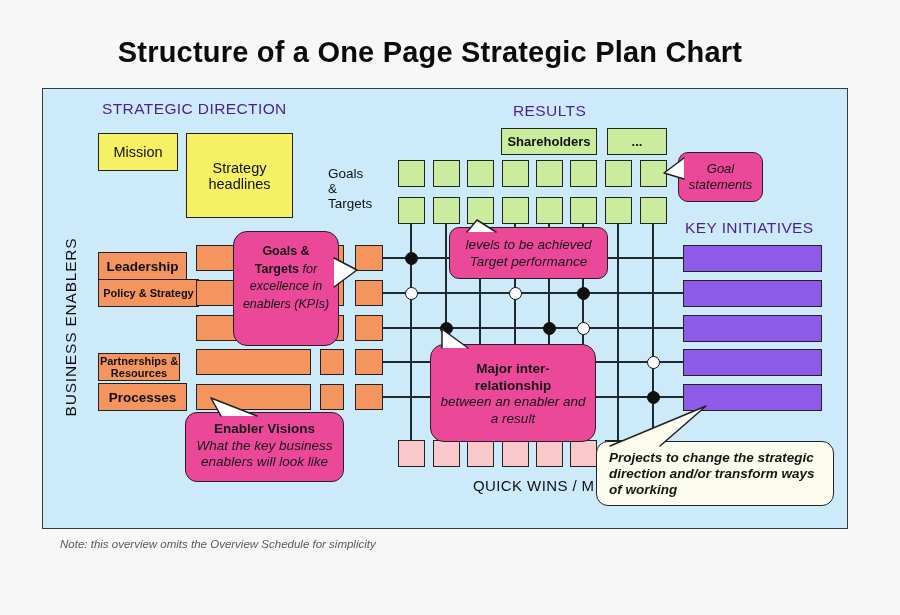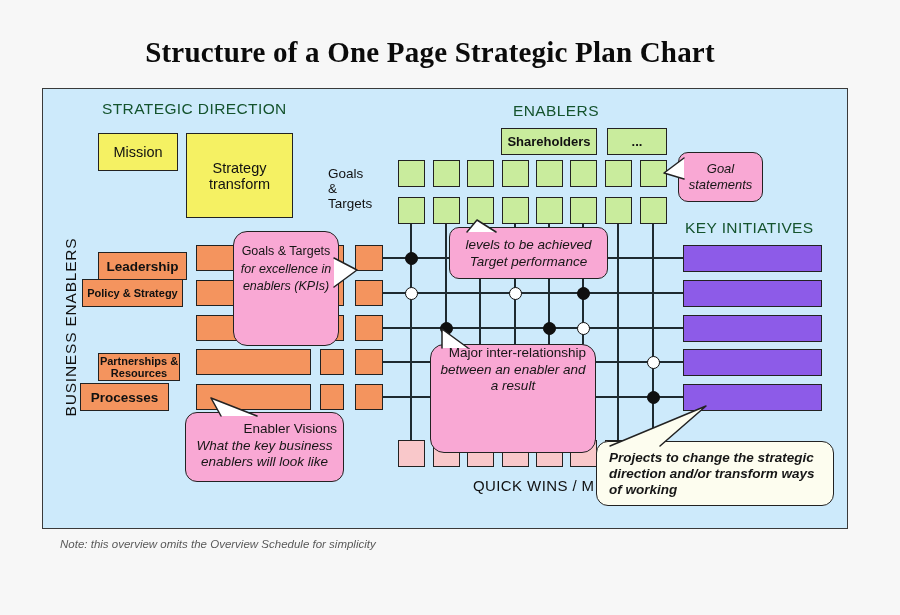--- a/index.html
+++ b/index.html
@@ -4,69 +4,69 @@
 <style>
   :root{
     --blue-panel:#CDEAFB; --yellow:#F5F163; --green:#C9EC9D; --orange:#F4945E;
     --purple:#8D5BE8; --pink:#F9C8CA; --cream:#FDFDEF; --line:#1e2a30; --border:#222;
   }
   *{margin:0;padding:0;box-sizing:border-box;}
   html,body{background:#f7f7f7;}
   body{font-family:"Liberation Sans","DejaVu Sans",sans-serif;}
   #page{position:relative;width:900px;height:615px;background:#f7f7f7;overflow:hidden;}
   .title{position:absolute;left:0;top:36px;width:860px;text-align:center;
-         font-size:29px;font-weight:700;color:#0b0b0b;letter-spacing:0.2px;font-family:Liberation Serif, serif;}
+         font-size:29px;font-weight:700;color:#0b0b0b;letter-spacing:0.2px;}
   .panel{position:absolute;left:42px;top:88px;width:806px;height:441px;
          background:var(--blue-panel);border:1.4px solid #3a3a3a;z-index:0;}
-  .hdr{position:absolute;font-size:15.5px;color:#14532d;letter-spacing:0.4px;z-index:2;}
+  .hdr{position:absolute;font-size:15.5px;color:#4c1d95;letter-spacing:0.4px;z-index:2;}
   .box{position:absolute;border:1.4px solid var(--border);display:flex;
        align-items:center;justify-content:center;text-align:center;z-index:2;color:#111;}
   .ybox{background:var(--yellow);font-size:14.5px;}
   .gbox{background:var(--green);font-size:13px;font-weight:700;}
   .obox{position:absolute;background:var(--orange);border:1.4px solid var(--border);z-index:2;}
   .elabel{display:flex;align-items:center;justify-content:center;text-align:center;
           font-weight:700;font-size:13.5px;color:#111;line-height:13px;}
   .elabel.small{font-size:11px;line-height:12px;}
   .pbox{position:absolute;background:var(--purple);border:1.4px solid var(--border);z-index:2;}
   .sq{position:absolute;width:27px;height:27px;border:1.3px solid var(--border);z-index:2;}
   .sq.green{background:var(--green);}
   .sq.pink{background:var(--pink);}
   .ln{position:absolute;background:var(--line);z-index:1;}
   .dot{position:absolute;width:13px;height:13px;border-radius:50%;z-index:3;}
   .dot.filled{background:#101010;border:1.5px solid #101010;}
   .dot.open{background:#fff;border:1.6px solid #101010;}
   .gt-label{position:absolute;left:328px;top:166px;font-size:13.5px;font-weight:400;
             line-height:15px;color:#111;z-index:2;}
   .vlabel{position:absolute;left:-21px;top:317px;width:186px;height:20px;text-align:center;
           transform:rotate(-90deg);font-size:15.5px;letter-spacing:0.8px;color:#101010;z-index:2;}
-  .callout{position:absolute;background:#f9a8d4;border:1.5px solid var(--border);
+  .callout{position:absolute;background:#ec4899;border:1.5px solid var(--border);
            text-align:center;color:#161616;z-index:10;}
-  .callout .b{font-weight:400;font-style:normal;text-align:right;}
+  .callout .b{font-weight:700;font-style:normal;}
   .callout .i{font-style:italic;}
   #tails{position:absolute;left:0;top:0;z-index:11;pointer-events:none;}
   .note{position:absolute;left:60px;top:538px;font-style:italic;font-size:11.5px;color:#595959;z-index:2;}
   .qw{position:absolute;left:473px;top:477px;font-size:15px;letter-spacing:0.4px;color:#101010;z-index:2;}
 </style>
 </head>
 <body>
 
 <div id="page">
 
   <div class="title">Structure of a One Page Strategic Plan Chart</div>
 
   <div class="panel"></div>
 
   <div class="hdr" style="left:102px;top:100px;">STRATEGIC DIRECTION</div>
-  <div class="hdr" style="left:513px;top:102px;">ENABLERS</div>
+  <div class="hdr" style="left:513px;top:102px;">RESULTS</div>
   <div class="hdr" style="left:685px;top:219px;">KEY INITIATIVES</div>
   <div class="vlabel">BUSINESS ENABLERS</div>
   <div class="qw">QUICK WINS / M</div>
 
   <div class="box ybox" style="left:98px;top:133px;width:80px;height:38px;">Mission</div>
-  <div class="box ybox" style="left:186px;top:133px;width:107px;height:85px;padding:0 10px;">Strategy transform</div>
+  <div class="box ybox" style="left:186px;top:133px;width:107px;height:85px;padding:0 10px;">Strategy headlines</div>
 
   <div class="gt-label">
     <div>Goals</div>
     <div>&amp;</div>
     <div>Targets</div>
   </div>
 
   <div class="box gbox" style="left:501px;top:128px;width:96px;height:27px;">Shareholders</div>
   <div class="box gbox" style="left:607px;top:128px;width:60px;height:27px;">...</div>
 
@@ -106,35 +106,35 @@
       <div class="sq green" style="left: 604.5px; top: 197px;"></div>
       <div class="sq pink" style="left: 604.5px; top: 440px;"></div>
       <div class="sq green" style="left: 639.5px; top: 160px;"></div>
       <div class="sq green" style="left: 639.5px; top: 197px;"></div>
       <div class="sq pink" style="left: 639.5px; top: 440px;"></div>
       <div class="obox elabel" style="left: 98px; top: 252px; width: 89px; height: 28px;">Leadership</div>
       <div class="obox" style="left: 196px; top: 245px; width: 115px; height: 26px;"></div>
       <div class="obox" style="left: 320px; top: 245px; width: 24px; height: 26px;"></div>
       <div class="obox" style="left: 355px; top: 245px; width: 28px; height: 26px;"></div>
       <div class="pbox" style="left: 683px; top: 244.5px; width: 139px; height: 27px;"></div>
-      <div class="obox elabel small" style="left: 82px; top: 279px; width: 101px; height: 28px;">Policy &amp; Strategy</div>
+      <div class="obox elabel small" style="left: 98px; top: 279px; width: 101px; height: 28px;">Policy &amp; Strategy</div>
       <div class="obox" style="left: 196px; top: 280px; width: 115px; height: 26px;"></div>
       <div class="obox" style="left: 320px; top: 280px; width: 24px; height: 26px;"></div>
       <div class="obox" style="left: 355px; top: 280px; width: 28px; height: 26px;"></div>
       <div class="pbox" style="left: 683px; top: 279.5px; width: 139px; height: 27px;"></div>
       <div class="obox" style="left: 196px; top: 315px; width: 115px; height: 26px;"></div>
       <div class="obox" style="left: 320px; top: 315px; width: 24px; height: 26px;"></div>
       <div class="obox" style="left: 355px; top: 315px; width: 28px; height: 26px;"></div>
       <div class="pbox" style="left: 683px; top: 314.5px; width: 139px; height: 27px;"></div>
       <div class="obox elabel small" style="left: 98px; top: 353px; width: 82px; height: 28px;">Partnerships &amp; Resources</div>
       <div class="obox" style="left: 196px; top: 349px; width: 115px; height: 26px;"></div>
       <div class="obox" style="left: 320px; top: 349px; width: 24px; height: 26px;"></div>
       <div class="obox" style="left: 355px; top: 349px; width: 28px; height: 26px;"></div>
       <div class="pbox" style="left: 683px; top: 348.5px; width: 139px; height: 27px;"></div>
-      <div class="obox elabel" style="left: 80px; top: 383px; width: 89px; height: 28px;">Processes</div>
+      <div class="obox elabel" style="left: 98px; top: 383px; width: 89px; height: 28px;">Processes</div>
       <div class="obox" style="left: 196px; top: 384px; width: 115px; height: 26px;"></div>
       <div class="obox" style="left: 320px; top: 384px; width: 24px; height: 26px;"></div>
       <div class="obox" style="left: 355px; top: 384px; width: 28px; height: 26px;"></div>
       <div class="pbox" style="left: 683px; top: 383.5px; width: 139px; height: 27px;"></div>
       <div class="dot filled" style="left: 404.5px; top: 251.5px;"></div>
       <div class="dot open" style="left: 404.5px; top: 286.5px;"></div>
       <div class="dot open" style="left: 508.5px; top: 286.5px;"></div>
       <div class="dot filled" style="left: 576.5px; top: 286.5px;"></div>
       <div class="dot filled" style="left: 439.5px; top: 321.5px;"></div>
       <div class="dot filled" style="left: 542.5px; top: 321.5px;"></div>
@@ -154,22 +154,22 @@
     <div>levels to be achieved</div>
     <div>Target performance</div>
   </div>
 
   <div class="callout" style="left:233px;top:231px;width:106px;height:115px;border-radius:14px;
        font-size:12.5px;line-height:17.5px;padding:11px 5px 0;">
     <span class="b">Goals &amp; Targets</span>
     <span class="i"> <span>for excellence in enablers (KPIs)</span></span>
   </div>
 
-  <div class="callout" style="left:430px;top:344px;width:166px;height:109px;border-radius:14px;
-       font-size:13.5px;line-height:16.5px;padding:0 9px 0;">
+  <div class="callout" style="left:430px;top:344px;width:166px;height:98px;border-radius:14px;
+       font-size:13.5px;line-height:16.5px;padding:16px 9px 0;">
     <div class="b">Major inter-relationship</div>
     <div class="i">between an enabler and a result</div>
   </div>
 
   <div class="callout" style="left:596px;top:441px;width:238px;height:65px;border-radius:12px;
        background:var(--cream);text-align:left;font-weight:700;font-style:italic;
        font-size:13.5px;line-height:16px;padding:8px 10px 0 12px;">
     <div>Projects to change the strategic direction and/or transform ways of working</div>
   </div>
 

